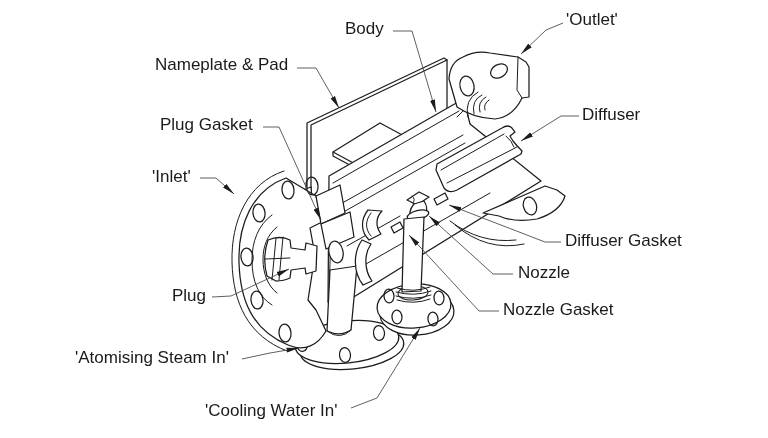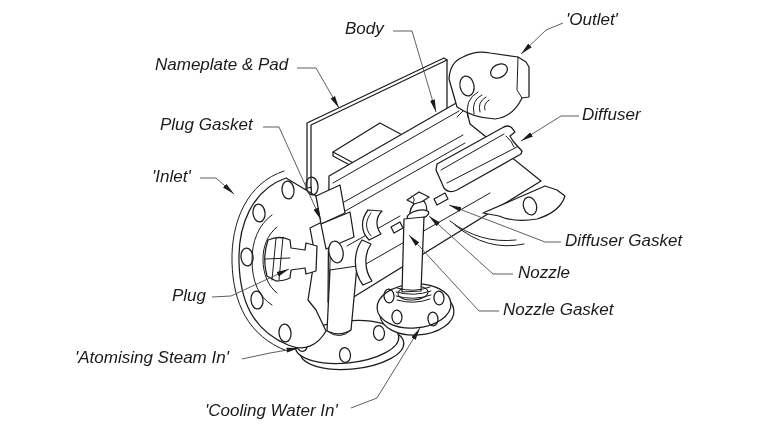--- a/index.html
+++ b/index.html
@@ -1,17 +1,17 @@
 <!DOCTYPE html>
 <html><head>
 <meta charset="utf-8">
 <style>
   html,body{margin:0;padding:0;background:#fff;}
   .stage{position:relative;width:768px;height:434px;background:#fff;overflow:hidden;
-         font-family:"Liberation Sans", sans-serif;font-style:italic;}
+         font-family:"Liberation Sans", sans-serif;}
   svg{display:block;}
   text{font-family:"Liberation Sans", sans-serif;font-size:17px;fill:#1a1a1a;}
   .part{stroke:#1c1c1c;stroke-width:1.25;fill:none;stroke-linejoin:round;stroke-linecap:round;}
   .partw{stroke:#1c1c1c;stroke-width:1.25;fill:#ffffff;stroke-linejoin:round;}
   .thin{stroke:#1c1c1c;stroke-width:1;fill:none;stroke-linecap:round;}
   .leader{stroke:#4d4d4d;stroke-width:0.9;fill:none;}
 </style>
 </head>
 <body>
 

